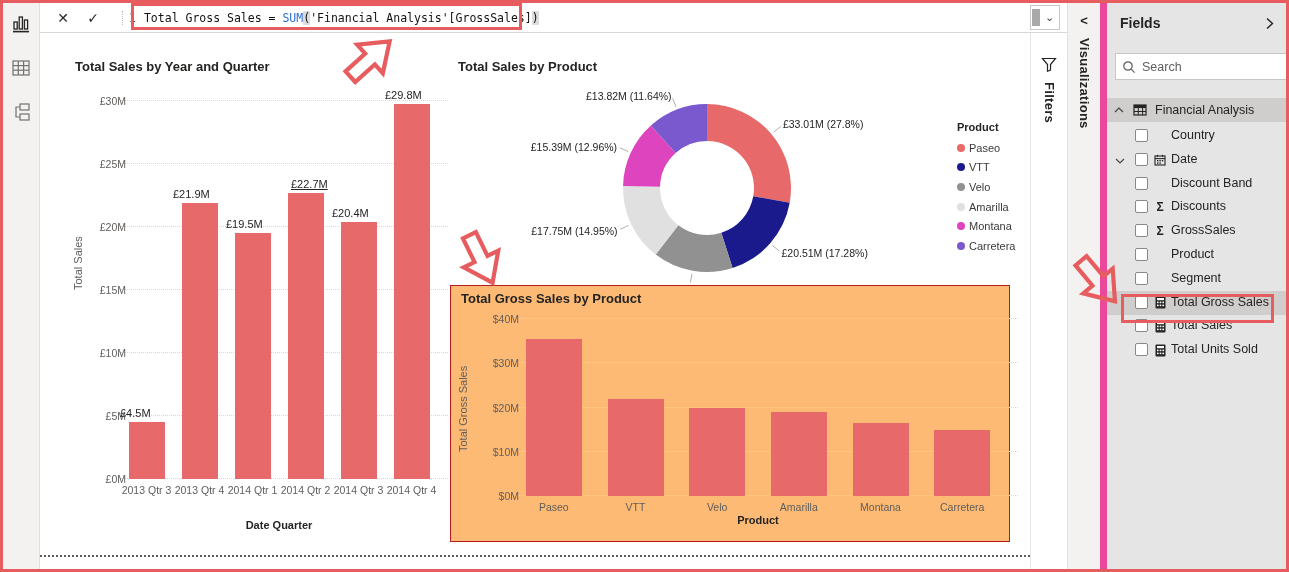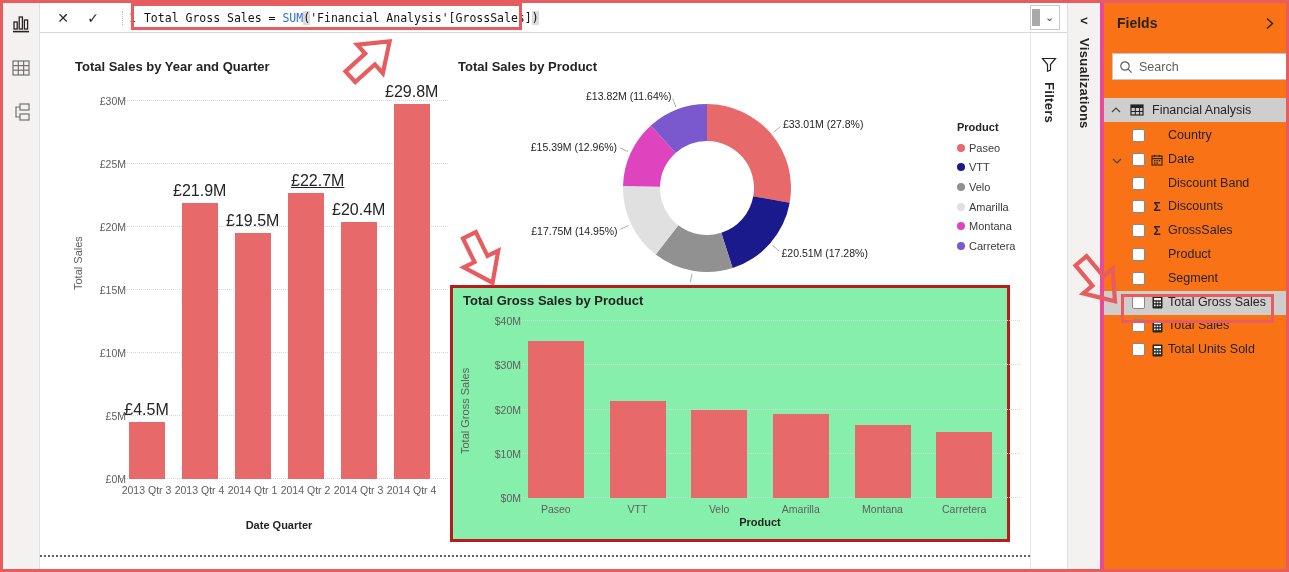--- a/index.html
+++ b/index.html
@@ -27,21 +27,21 @@
   .canvas { position:relative; width:990px; background:#fff; flex:none; }
   .page-edge { position:absolute; left:0; top:522px; width:100%; border-top:2px dotted #5F5F5F; }
 
   
   .filters-strip { width:37px; flex:none; background:#fff; border-left:1px solid #E6E6E6; display:flex; flex-direction:column; align-items:center; padding-top:24px; cursor:pointer; }
   .viz-strip { width:33px; flex:none; background:#F3F2F1; border-left:1px solid #E1DFDD; display:flex; flex-direction:column; align-items:center; padding-top:10px; cursor:pointer; }
   .vtext { writing-mode:vertical-rl; font-size:13px; font-weight:bold; color:#252423; margin-top:10px; letter-spacing:.3px; }
   .expand-ch { color:#252423; font-size:13px; font-weight:bold; }
 
   
-  .fields-pane { flex:1; background:#f97316; border-left:4px solid #ec4899; position:relative; font-size:12.5px; color:#252423; }
+  .fields-pane { flex:1; background:#e5e5e5; border-left:7px solid #ec4899; position:relative; font-size:12.5px; color:#252423; }
   .fp-header { display:flex; align-items:center; justify-content:space-between; padding:12px 12px 0 13px; }
   .fp-title { font-size:14px; font-weight:bold; color:#252423; }
   .fp-search { position:absolute; left:8px; top:50px; width:176px; height:27px; background:#fff; border:1px solid #C8C6C4; display:flex; align-items:center; padding:0 6px; }
   .fp-search input { border:none; outline:none; width:120px; font-size:12.5px; color:#252423; background:transparent; font-family:inherit; }
   .fp-search input::placeholder { color:#605E5C; }
   .fa-row { position:absolute; left:0; top:95px; width:100%; height:24px; background:#D0CECC; display:flex; align-items:center; cursor:pointer; }
   .fa-row .chv { margin-left:6px; color:#444; }
   .fa-row .tname { font-weight:normal; margin-left:8px; }
   .frow { position:absolute; left:0; width:100%; height:24px; display:flex; align-items:center; cursor:pointer; }
   .frow.hl { background:#D0CECC; }
@@ -53,23 +53,23 @@
   .chvsvg { display:inline-block; }
 
   
   .chart-title { position:absolute; font-size:13px; font-weight:bold; color:#252423; white-space:nowrap; }
   .axis-label-v { position:absolute; writing-mode:vertical-rl; transform:rotate(180deg); font-size:11px; color:#605E5C; display:flex; align-items:center; justify-content:center; }
   .axis-label-x { position:absolute; text-align:center; font-size:11px; font-weight:bold; color:#252423; }
   .plot { position:absolute; }
   .gridline { position:absolute; left:0; width:103%; border-top:1px dotted #D8D8D8; }
   .ytick { position:absolute; left:-9px; transform:translateX(-100%); font-size:10.5px; color:#605E5C; white-space:nowrap;margin-left:15px; }
   .vbar { position:absolute; bottom:0; cursor:pointer; }
-  .dlabel { position:absolute; text-align:center; font-size:16px; color:#252423; white-space:nowrap; }
+  .dlabel { position:absolute; font-size:11px; color:#252423; white-space:nowrap; }
   .xtick { position:absolute; text-align:center; font-size:10.5px; color:#605E5C; line-height:1.25; }
-  #chart3 { position:absolute; left:410px; top:252px; width:560px; height:257px; border:3px solid #b91c1c; background:#86efac; }
+  #chart3 { position:absolute; left:410px; top:252px; width:560px; height:257px; border:1px solid #b91c1c; background:#fdba74; }
   .legend { position:absolute; font-size:11px; color:#3B3A39; }
   .legend-title { font-weight:bold; color:#252423; margin-bottom:5px; }
   .legend-item { display:flex; align-items:center; height:19.6px; cursor:pointer; }
   .legend-dot { width:8px; height:8px; border-radius:50%; margin-right:4px; flex:none; }
 
   
   .overlay { position:absolute; left:0; top:0; width:100%; height:100%; pointer-events:none; z-index:40; }
   .redbox { position:absolute; border:3px solid #E75C5E; }
   .arrow { position:absolute; width:66px; height:60px; overflow:visible; }
   .arrow polygon { fill:none; stroke:#E75C5E; stroke-width:7; stroke-linejoin:miter; }

